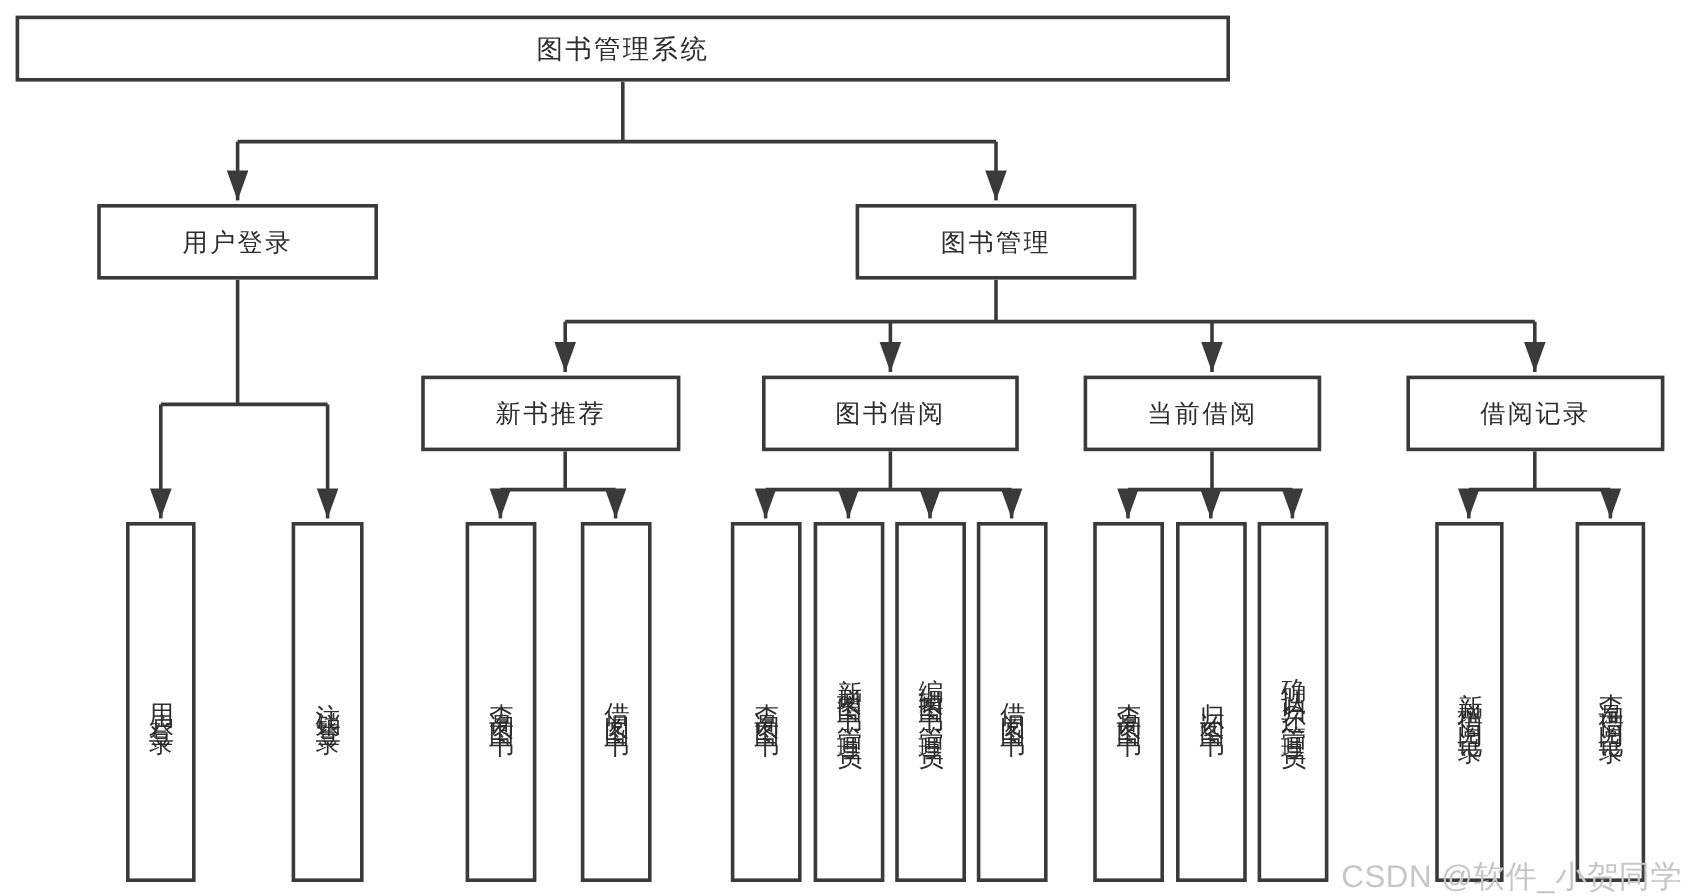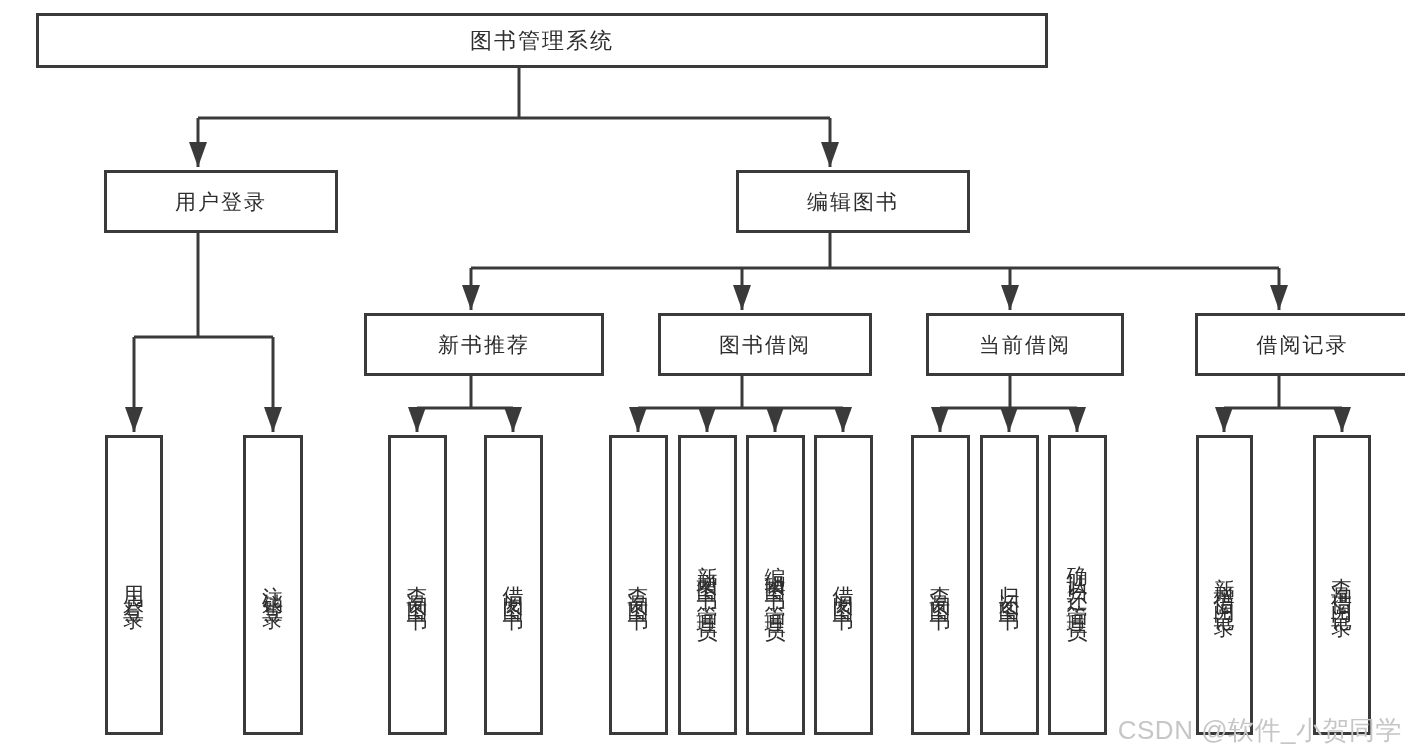--- a/index.html
+++ b/index.html
@@ -21,21 +21,21 @@
   .edge{stroke:var(--line);stroke-width:3;fill:none;}
   .arrowhead{fill:var(--line);}
   .box{
     position:absolute;z-index:2;
     box-sizing:border-box;
     background:var(--box-fill);
     border:3px solid var(--line);
     display:flex;align-items:center;justify-content:center;
     color:var(--text);
   }
-  .h-box{font-size:21px;letter-spacing:2px;white-space:nowrap;margin-left:23px;}
+  .h-box{font-size:21px;letter-spacing:2px;white-space:nowrap;}
   .root-box{font-size:22px;}
   .v-box{
     font-size:21px;
     writing-mode:vertical-rl;
     text-orientation:mixed;
     letter-spacing:8px;
     line-height:1;
   }
   #watermark{
     position:absolute;z-index:3;
@@ -95,23 +95,23 @@
 
     <path class="edge" d="M1279,376 V408"></path>
     <path class="edge" d="M1224,408 H1342"></path>
     <path class="edge" d="M1224,408 V432" marker-end="url(#arrow)"></path>
     <path class="edge" d="M1342,408 V432" marker-end="url(#arrow)"></path>
   </svg>
 
   <div class="box h-box root-box" style="left:13px;top:13px;width:1012px;height:55px;">图书管理系统</div>
 
   <div class="box h-box" style="left:81px;top:170px;width:234px;height:63px;">用户登录</div>
-  <div class="box h-box" style="left:713px;top:170px;width:234px;height:63px;">编辑图书</div>
+  <div class="box h-box" style="left:713px;top:170px;width:234px;height:63px;">图书管理</div>
 
-  <div class="box h-box" style="left:341px;top:313px;width:240px;height:63px;font-family:Liberation Serif, serif;">新书推荐</div>
+  <div class="box h-box" style="left:351px;top:313px;width:216px;height:63px;font-family:Liberation Serif, serif;">新书推荐</div>
   <div class="box h-box" style="left:635px;top:313px;width:214px;height:63px;">图书借阅</div>
   <div class="box h-box" style="left:903px;top:313px;width:198px;height:63px;">当前借阅</div>
   <div class="box h-box" style="left:1172px;top:313px;width:215px;height:63px;">借阅记录</div>
 
   <div class="box v-box" style="left:105px;top:435px;width:58px;height:300px;">用户登录</div>
   <div class="box v-box" style="left:243px;top:435px;width:60px;height:300px;">注销登录</div>
 
   <div class="box v-box" style="left:388px;top:435px;width:59px;height:300px;">查询图书</div>
   <div class="box v-box" style="left:484px;top:435px;width:59px;height:300px;">借阅图书</div>
 

